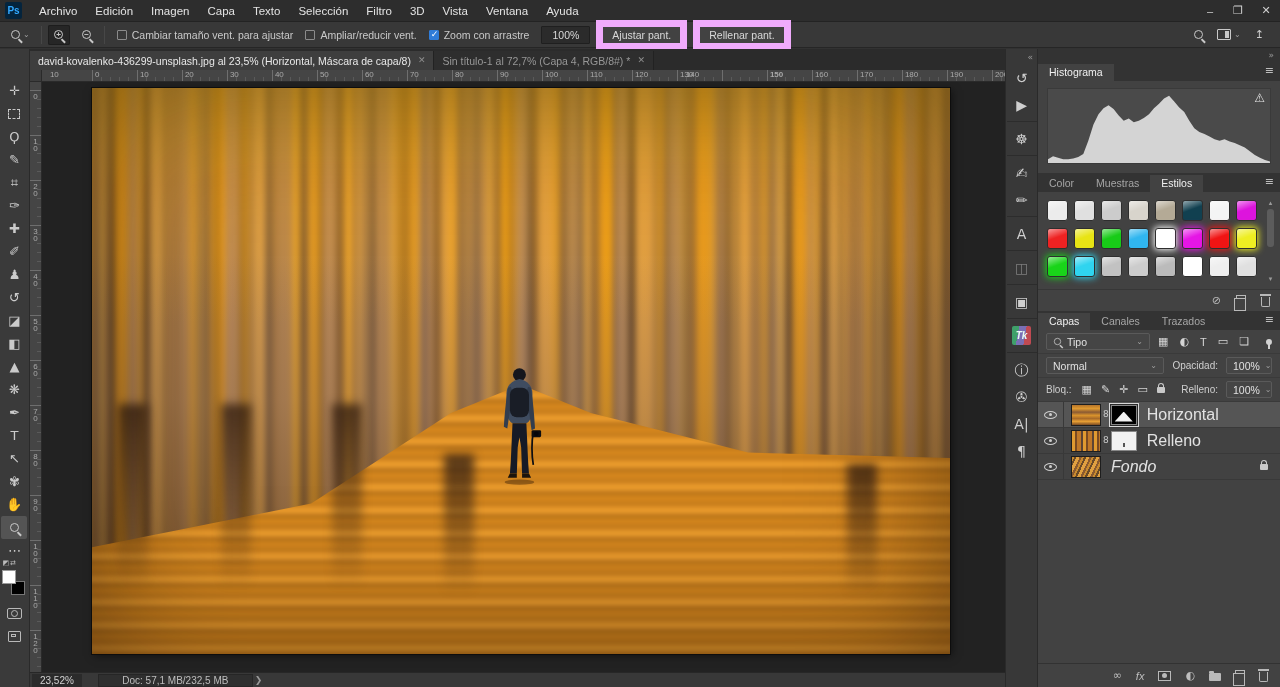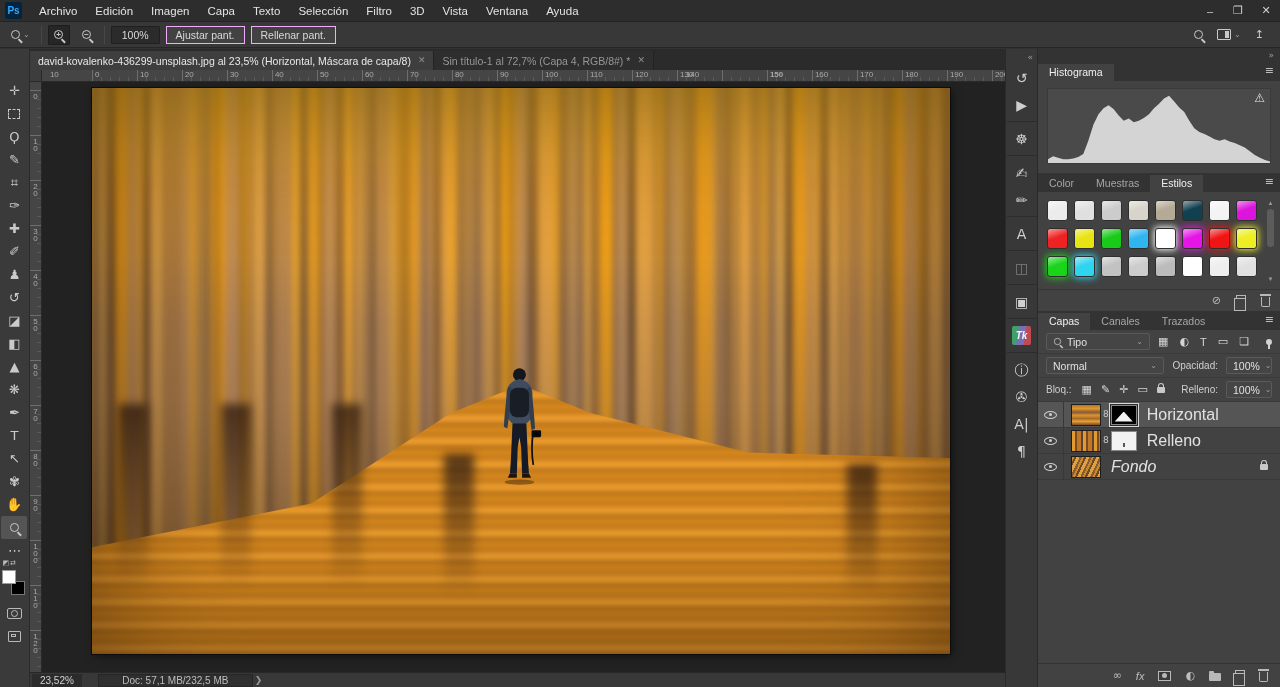--- a/index.html
+++ b/index.html
@@ -22,21 +22,21 @@
   .tool-opt{display:flex;align-items:center;gap:3px;padding:0 5px}
   .chev{font-size:8px;color:#9f9f9f}
   .vsep{width:1px;height:18px;background:#2a2a2a;border-right:1px solid #474747}
   .magbtn{width:22px;height:20px;display:flex;align-items:center;justify-content:center;border-radius:2px}
   .magbtn.on{background:#262626;box-shadow:inset 0 0 0 1px #1d1d1d}
   .cbrow{display:flex;align-items:center;gap:5px;padding:0 6px;color:#c9c9c9;font-size:10.5px}
   .cb{width:10px;height:10px;border:1px solid #8b8b8b;border-radius:1px;background:transparent;position:relative}
   .cb.on{background:#2f7cd8;border-color:#2f7cd8}
   .cb.on::after{content:"✓";position:absolute;left:1px;top:-2px;font-size:9px;color:#fff}
   .opt-field{background:#2b2b2b;border:1px solid #1f1f1f;color:#d9d9d9;font-size:10.5px;padding:2px 10px;border-radius:1px}
-  .opt-btn{background:#424242;border:1px solid #f0abfc;color:#d9d9d9;font-size:10.5px;padding:2px 9px;border-radius:0}
+  .opt-btn{background:#424242;border:7px solid #f0abfc;color:#d9d9d9;font-size:10.5px;padding:2px 9px;border-radius:0}
   #opt-right{margin-left:auto;display:flex;align-items:center;gap:14px;padding-right:10px;color:#cfcfcf}
   .ws-icon{width:14px;height:11px;border:1px solid #c9c9c9;border-radius:1px;position:relative}
   .ws-icon::after{content:"";position:absolute;right:1px;top:1px;bottom:1px;width:4px;background:#c9c9c9}
   
   #workspace{position:absolute;top:49px;bottom:0;left:0;right:0;display:flex}
   
   #toolbar{width:30px;background:#3a3a3a;border-right:1px solid #2a2a2a;padding-top:30px;display:flex;flex-direction:column;align-items:center}
   .tool{width:26px;height:23px;display:flex;align-items:center;justify-content:center;color:#cacaca;font-size:13px;border-radius:2px}
   .tool.active{background:#545454}
   .i-marquee{width:12px;height:10px;border:1px dashed #c9c9c9}
@@ -185,20 +185,34 @@
       <span class="i-mag">
         <span class="pm">+</span>
       </span>
     </span>
   <span class="magbtn">
       <span class="i-mag">
         <span class="pm">−</span>
       </span>
     </span>
   <span class="vsep"></span>
+  <span id="opt-checkboxes" style="display:flex">
+      <span class="cbrow">
+        <span class="cb"></span>
+        <span>Cambiar tamaño vent. para ajustar</span>
+      </span>
+      <span class="cbrow">
+        <span class="cb"></span>
+        <span>Ampliar/reducir vent.</span>
+      </span>
+      <span class="cbrow">
+        <span class="cb on"></span>
+        <span>Zoom con arrastre</span>
+      </span>
+    </span>
   <span class="opt-field">100%</span>
   <button class="opt-btn">Ajustar pant.</button>
   <button class="opt-btn">Rellenar pant.</button>
   <span id="opt-right">
     <span class="i-mag"></span>
     <span style="display:flex;align-items:center;gap:3px">
         <span class="ws-icon"></span>
         <span class="chev glyph">⌄</span>
       </span>
     <span class="glyph">↥</span>

